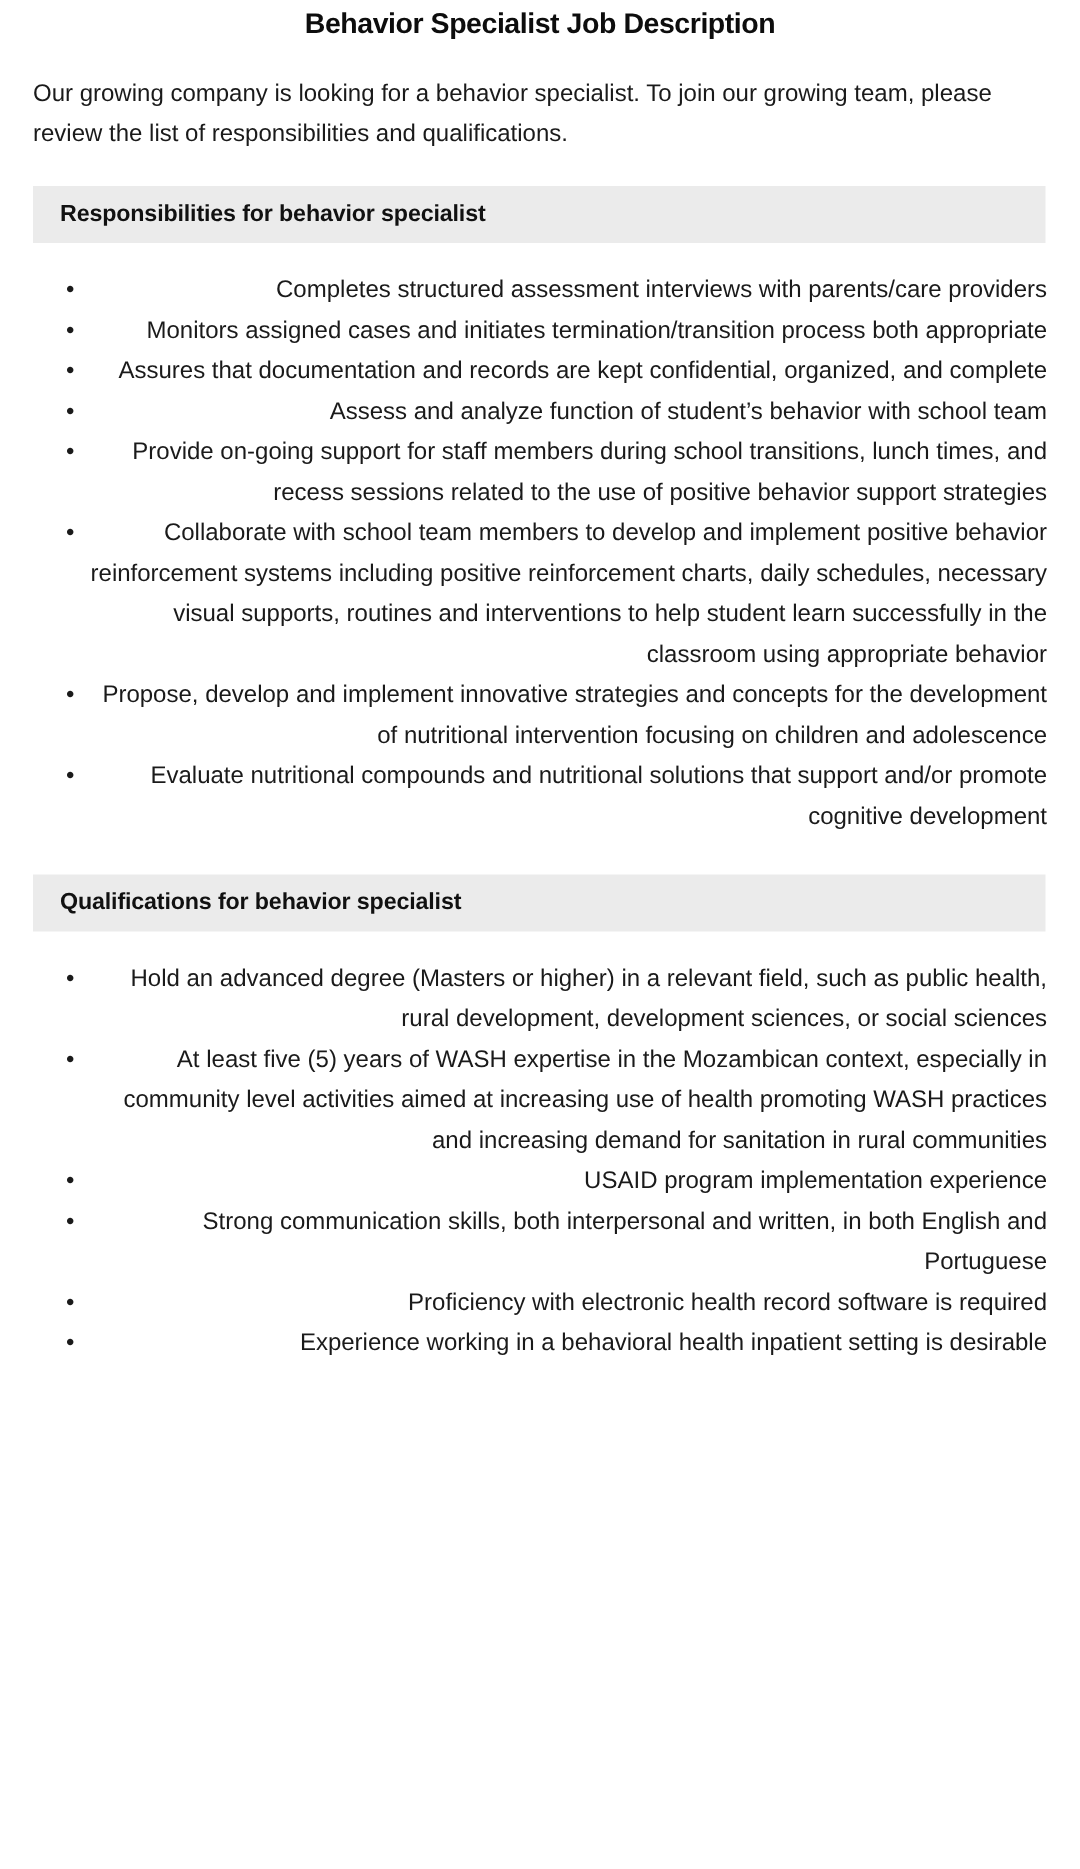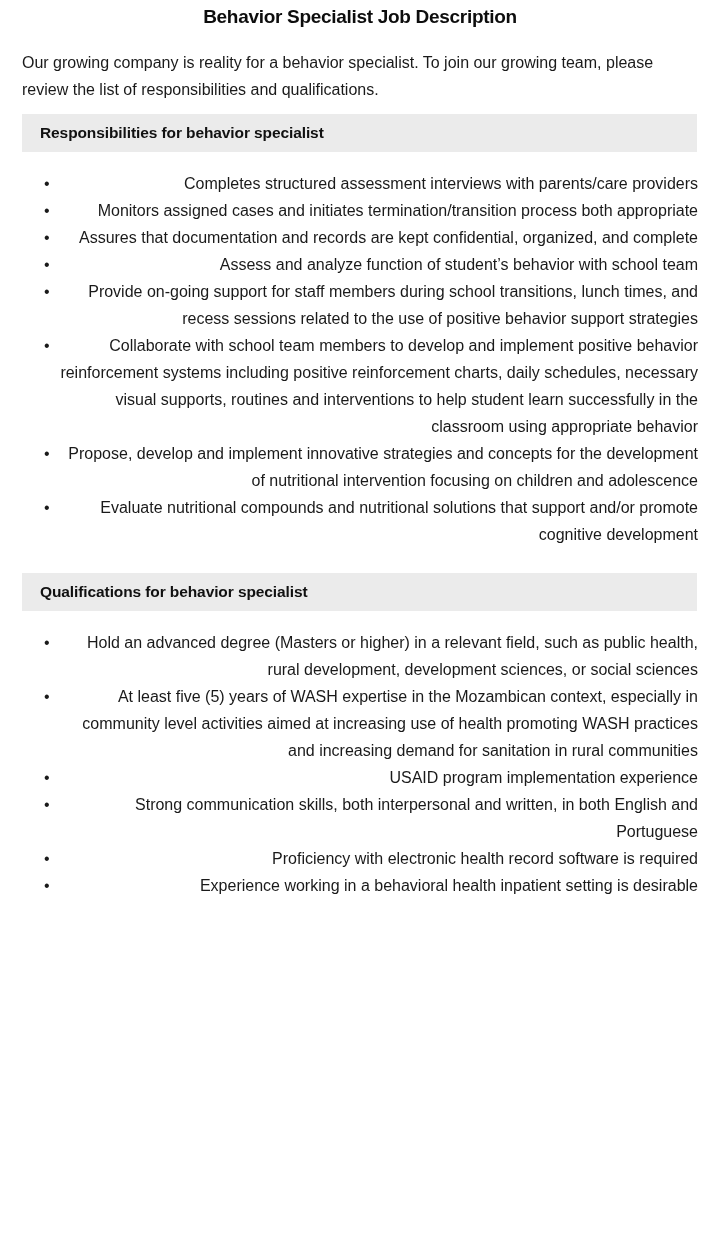--- a/index.html
+++ b/index.html
@@ -72,31 +72,31 @@
   }
   ul.bullet-list > li::before {
     content: "\2022";
     position: absolute;
     left: 22px;
     top: 0;
     font-size: 16px;
     line-height: 27px;
     color: #1a1a1a;
   }
-  .section-responsibilities { margin-top: 11px; }
+  .section-responsibilities { margin-top: 21px; }
   .section-qualifications  { margin-top: 25px; }
 </style>
 </head>
 <body>
 
 <div class="page">
 
   <h1 class="page-title">Behavior Specialist Job Description</h1>
 
-  <p class="intro">Our growing company is reality for a behavior specialist. To join our growing team, please review the list of responsibilities and qualifications.</p>
+  <p class="intro">Our growing company is looking for a behavior specialist. To join our growing team, please review the list of responsibilities and qualifications.</p>
 
   <section class="section section-responsibilities">
     <div class="section-header">
       <span class="section-header-label">Responsibilities for behavior specialist</span>
     </div>
     <ul class="bullet-list">
       <li>Completes structured assessment interviews with parents/care providers</li>
       <li>Monitors assigned cases and initiates termination/transition process both appropriate</li>
       <li>Assures that documentation and records are kept confidential, organized, and complete</li>
       <li>Assess and analyze function of student’s behavior with school team</li>

